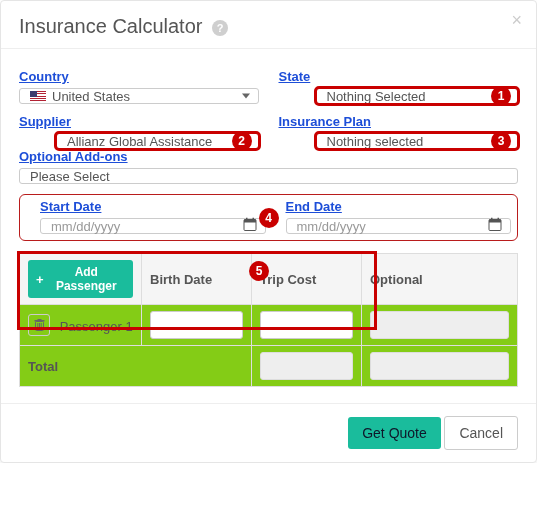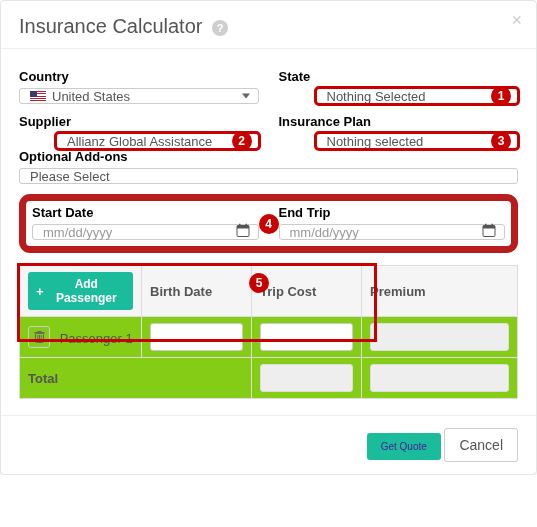--- a/index.html
+++ b/index.html
@@ -43,21 +43,21 @@
     position: absolute;
     right: 14px; top: 10px;
     color: #ccc;
     font-size: 18px;
     cursor: pointer;
     line-height: 1;
   }
   .body { padding: 10px 18px 16px 18px; }
   .row2 { display: flex; gap: 20px; margin-top: 10px; }
   .col { flex: 1; }
-  .lbl { font-weight: 700; font-size: 13px; color: #000000; margin-bottom: 4px; }
+  .lbl { font-weight: 700; font-size: 13px; color: #1d4ed8; margin-bottom: 4px; text-decoration: underline; }
   .ctrl {
     position: relative;
     border: 1px solid #ccc;
     border-radius: 3px;
     background: #fff;
     height: 16px;
     display: flex;
     align-items: center;
     padding: 0 26px 0 10px;
     font-size: 13px;
@@ -85,23 +85,23 @@
   }
   .flag::after {
     content:"";
     position:absolute; top:0; left:0;
     width: 7px; height: 6px;
     background:#3c3b6e;
   }
   .hl-red { outline: 3px solid #c90000; outline-offset: -1px; margin-left: 37px; }
   .hl-wrap {
     position: relative;
-    border: 7px solid #b91c1c;
-    border-radius: 11px;
-    padding: 4px 6px 6px 6px;
+    border: 1px solid #b91c1c;
+    border-radius: 6px;
+    padding: 4px 6px 6px 20px;
     margin-top: 10px;
   }
   .hl-wrap .row2 { margin-top: 0; }
   .mk {
     width: 20px; height: 20px;
     border-radius: 50%;
     background: #c90000;
     color: #fff;
     display: flex; align-items:center; justify-content:center;
     font-size: 12px; font-weight: 700;
@@ -159,23 +159,23 @@
   }
   .mini-input.dis { background:#eee; border-color:#ddd; }
   .total-row td { background:#dff0d8; font-weight:700; color:#555; }
 
   .footer {
     border-top: 1px solid #eee;
     padding: 12px 18px;
     text-align: right;
   }
   .btn-primary {
-    background:#1abc9c; color:#4c1d95;
+    background:#1abc9c; color:#0f172a;
     border:none; border-radius:3px;
-    font-size:10px; padding:8px 14px;
+    font-size:14px; padding:8px 14px;
     cursor:pointer;
   }
   .btn-default {
     background:#fff; color:#555;
     border:1px solid #ccc; border-radius:3px;
     font-size:14px; padding:8px 14px;
     cursor:pointer; 
   }
 </style>
 </head>
@@ -243,21 +243,21 @@
               <svg width="14" height="14" viewBox="0 0 14 14">
                   <rect x="1" y="2" width="12" height="11" rx="1" fill="none" stroke="#555" stroke-width="1"></rect>
                   <rect x="1" y="2" width="12" height="3" fill="#555"></rect>
                   <rect x="3" y="0" width="1.5" height="3" fill="#555"></rect>
                   <rect x="9.5" y="0" width="1.5" height="3" fill="#555"></rect>
                 </svg>
             </span>
           </div>
         </div>
         <div class="col">
-          <div class="lbl">End Trip</div>
+          <div class="lbl">End Date</div>
           <div class="ctrl placeholder">
             <span>mm/dd/yyyy</span>
             <span class="cal-icon">
               <svg width="14" height="14" viewBox="0 0 14 14">
                   <rect x="1" y="2" width="12" height="11" rx="1" fill="none" stroke="#555" stroke-width="1"></rect>
                   <rect x="1" y="2" width="12" height="3" fill="#555"></rect>
                   <rect x="3" y="0" width="1.5" height="3" fill="#555"></rect>
                   <rect x="9.5" y="0" width="1.5" height="3" fill="#555"></rect>
                 </svg>
             </span>
@@ -274,21 +274,21 @@
         <tbody>
             <tr>
           <th style="width:122px;">
             <button class="btn-add">
               <span class="plus">+</span>
               <span>Add Passenger</span>
             </button>
           </th>
           <th style="width:110px;">Birth Date</th>
           <th style="width:110px;">Trip Cost</th>
-          <th>Premium</th>
+          <th>Optional</th>
         </tr>
         <tr>
           <td>
             <span class="trash">
               <svg width="11" height="12" viewBox="0 0 11 12">
                     <rect x="1.5" y="2.5" width="8" height="9" rx="1" fill="none" stroke="#666"></rect>
                     <rect x="0.5" y="1" width="10" height="1.5" fill="#666"></rect>
                     <rect x="3.5" y="0" width="4" height="1.5" fill="#666"></rect>
                     <rect x="3.3" y="4" width="1" height="6" fill="#666"></rect>
                     <rect x="5" y="4" width="1" height="6" fill="#666"></rect>

